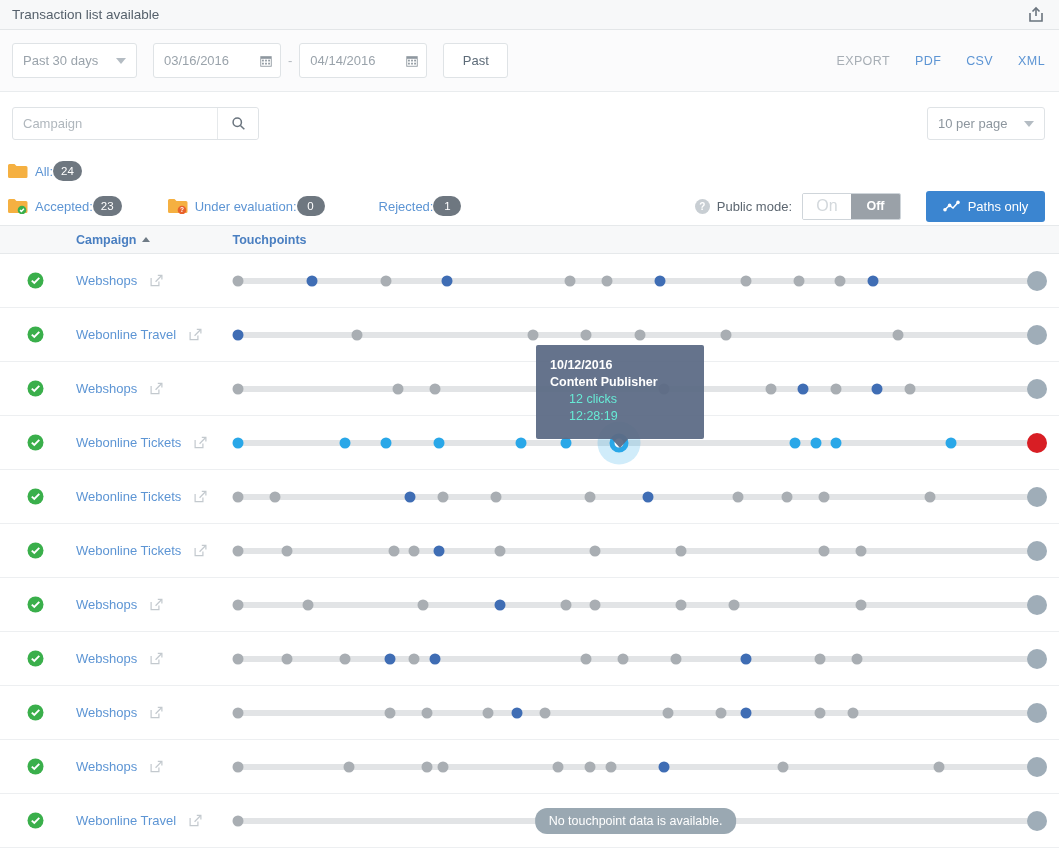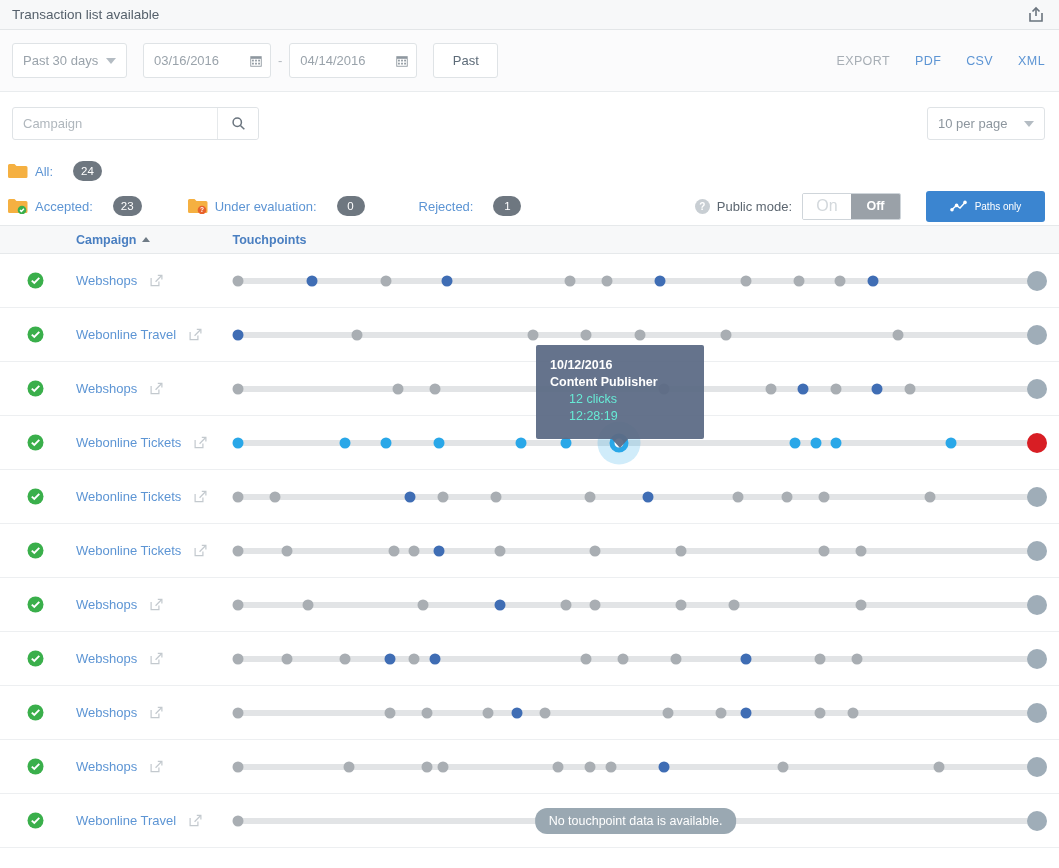--- a/index.html
+++ b/index.html
@@ -33,21 +33,21 @@
     border-bottom:1px solid #e9ecee;
     display:flex; align-items:center;
     padding:0 12px;
     position:relative;
   }
   .ctl{
     background:#fff; border:1px solid #dfe3e6; border-radius:3px;
     height:35px; display:flex; align-items:center;
     color:#9aa3ab; font-size:13px;
   }
-  .select-range{ width:115px; padding:0 10px; justify-content:space-between; cursor:pointer;}
+  .select-range{ width:125px; padding:0 10px; justify-content:space-between; cursor:pointer;}
   .caret{ width:0;height:0;border-left:5px solid transparent;border-right:5px solid transparent;border-top:6px solid #b4bcc3; }
   .date-box{ width:128px; margin-left:16px; padding-left:10px; justify-content:space-between; cursor:text;}
   .date-box .cal{ width:28px; display:flex; align-items:center; justify-content:center; }
   .dash{ margin:0 7px; color:#b3b9bf; }
   .apply-btn{
     margin-left:16px; width:65px; justify-content:center;
     color:#5d6b78; cursor:pointer; background:#fff;
   }
   .export-grp{ position:absolute; right:14px; display:flex; align-items:center; gap:25px; font-size:12.5px; letter-spacing:.4px;}
   .export-lbl{ color:#a7aeb5; }
@@ -69,37 +69,37 @@
     padding:0 10px; color:#8d969e; cursor:pointer;
   }
 
   
   .statusbar{ padding:0 8px; position:relative; }
   .status-line{ display:flex; align-items:center; height:32px; }
   .status-line.second{ height:38px; }
   .st-item{ display:flex; align-items:center; }
   .st-label{ color:#5d95d4; font-size:13px; margin-left:7px; }
   .st-badge{
-    margin-left:20px; min-width:28px; height:20px; padding:0 8px;
+    margin-left:0; min-width:28px; height:20px; padding:0 8px;
     background:#6e7780; color:#fff; border-radius:10px;
     font-size:11.5px; display:flex; align-items:center; justify-content:center;
   }
   .gap{ width:46px; }
   .gap-wide{ width:50px; }
 
   .right-controls{ position:absolute; right:14px; top:32px; display:flex; align-items:center; height:38px;}
   .help-icon{ width:15px; height:15px; border-radius:50%; background:#c8ced3; color:#fff;
               font-size:10px; display:flex;align-items:center;justify-content:center; margin-right:7px; font-weight:bold;}
   .pm-label{ color:#5c6670; font-size:13px; margin-right:10px;}
   .toggle{ display:flex; height:27px; border:1px solid #cfd5da; border-radius:2px; overflow:hidden; cursor:pointer;}
   .toggle .on{ width:48px; background:#fff; color:#d3d8dc; display:flex;align-items:center;justify-content:center; font-size:16px;}
   .toggle .off{ width:49px; background:#9aa1a8; color:#fff; display:flex;align-items:center;justify-content:center; font-size:12.5px; font-weight:bold;}
   .paths-btn{
     margin-left:25px; width:119px; height:31px; background:#3b85d0; border-radius:3px;
-    color:#fff; font-size:10px; display:flex; align-items:center; justify-content:center;
+    color:#fff; font-size:13px; display:flex; align-items:center; justify-content:center;
     gap:8px; cursor:pointer;
   }
 
   
   .thead{
     height:29px; background:#f7f8f9; border-top:1px solid #e6e9eb; border-bottom:1px solid #e6e9eb;
     display:flex; align-items:center;
   }
   .th{ color:#4a7fc1; font-weight:bold; font-size:12.5px; cursor:pointer; }
   .th-campaign{ margin-left:76px; display:flex; align-items:center; gap:6px;}

